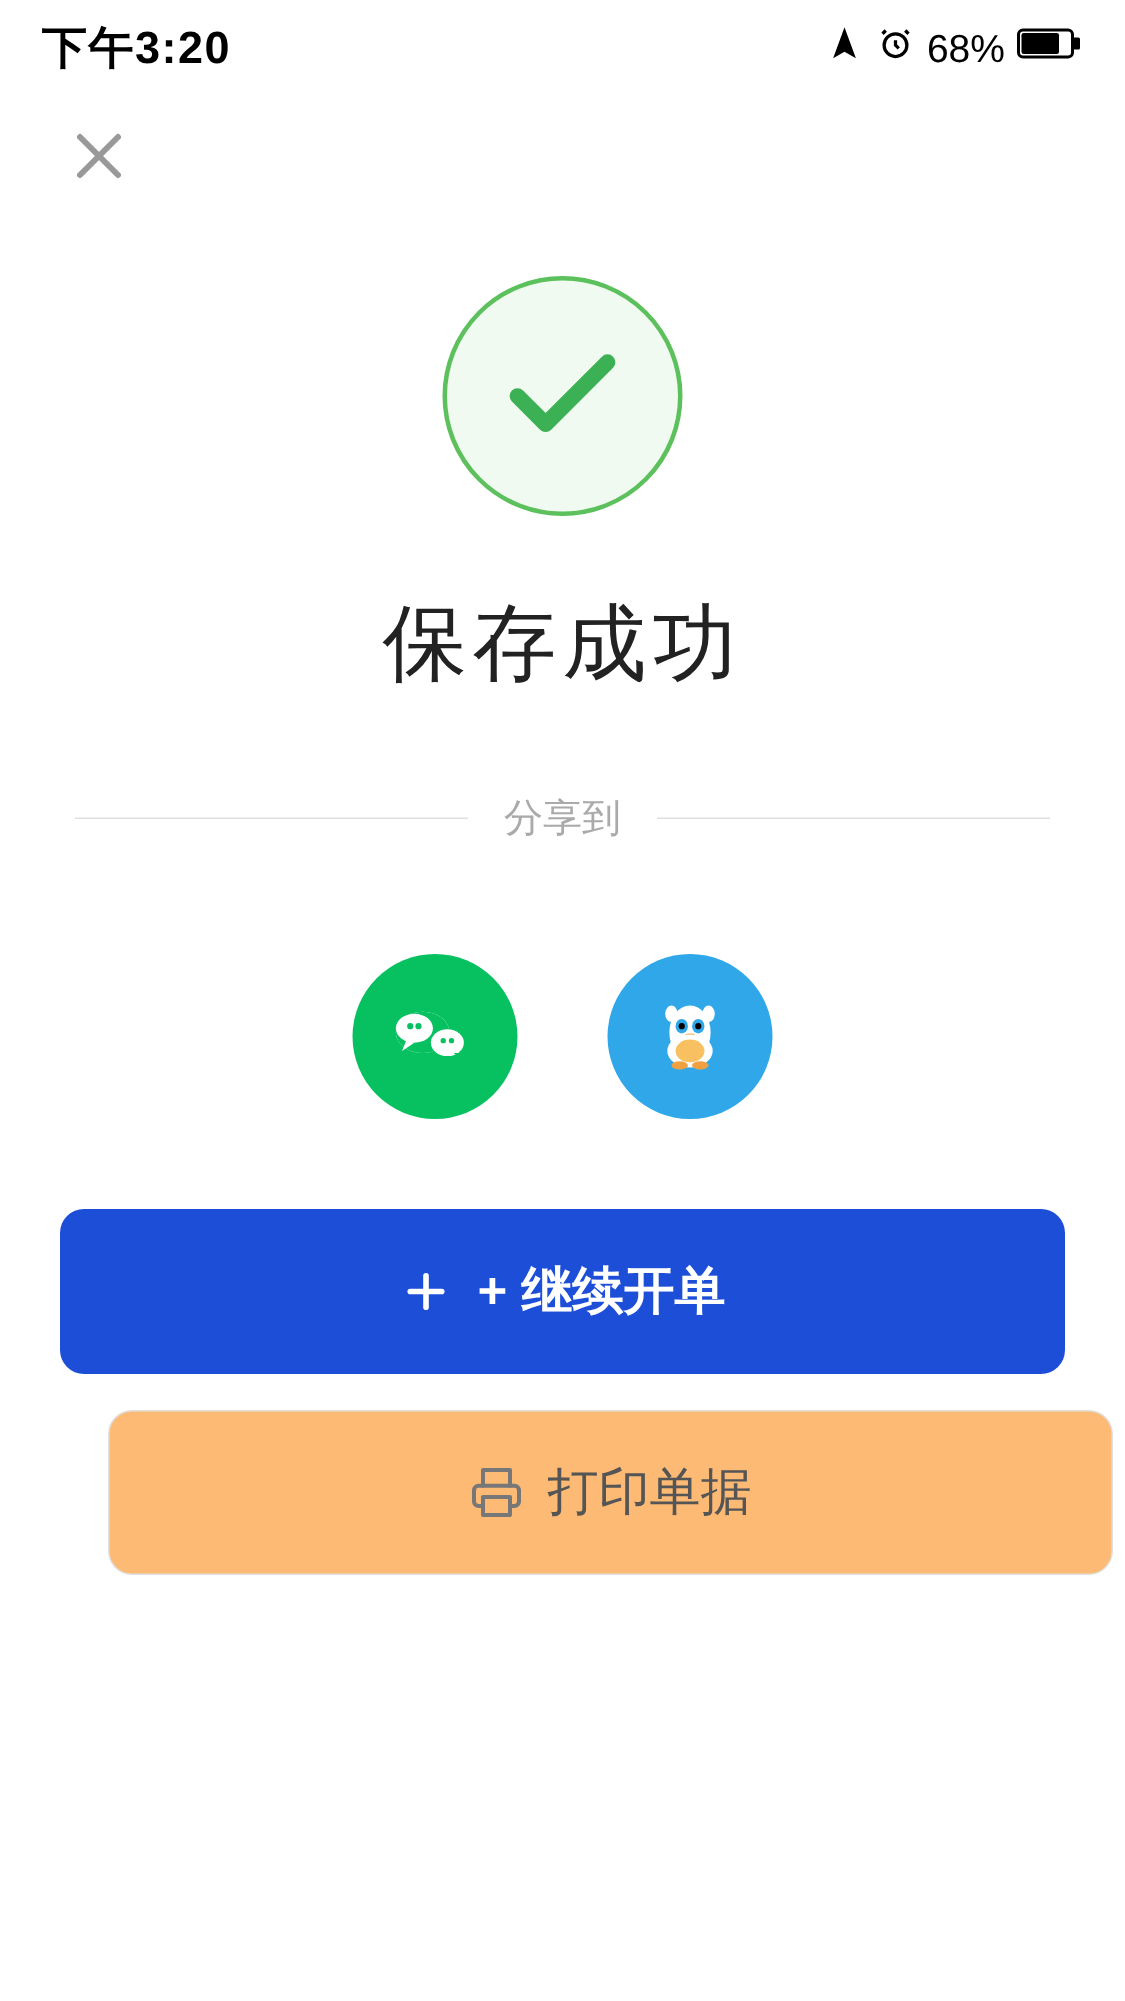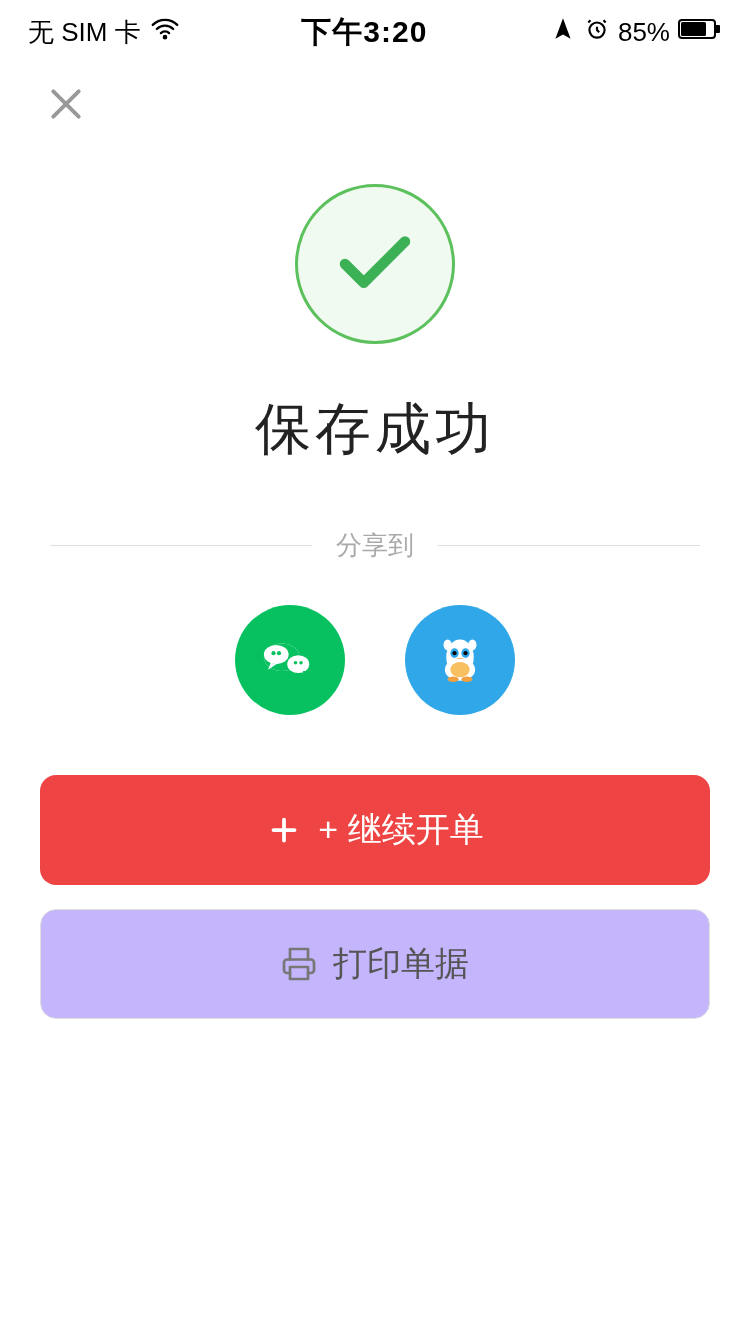--- a/index.html
+++ b/index.html
@@ -103,21 +103,21 @@
       margin-top: 60px;
       display: flex;
       flex-direction: column;
       align-items: center;
     }
     .share-divider {
       width: 100%;
       display: flex;
       align-items: center;
       padding: 0 50px;
-      margin-bottom: 42px;
+      margin-bottom: 73px;
     }
     .divider-line {
       flex: 1;
       height: 1px;
       background: #e0e0e0;
     }
     .divider-text {
       font-size: 26px;
       color: #aaa;
       padding: 0 24px;
@@ -164,66 +164,56 @@
       border: none;
       font-size: 34px;
       display: flex;
       align-items: center;
       justify-content: center;
       gap: 16px;
       cursor: pointer;
       font-family: inherit;
     }
     .action-btn-primary {
-      background: #ef4444;
+      background: #1d4ed8;
       color: #ffffff;
+      font-weight: bold;
     }
     .action-btn-secondary {
-      background: #c4b5fd;
+      background: #fdba74;
       color: #555;
       border: 1px solid #e0e0e0;
+      margin-left: 32px;
     }
     .action-btn svg {
       width: 36px;
       height: 36px;
     }
   </style>
 </head>
 <body>
 
 <div class="status-bar">
-  <div class="status-left">
-    <span>无 SIM 卡</span>
-
-    <span>
-      <svg viewBox="0 0 24 24" fill="none" stroke="#000" stroke-width="2" stroke-linecap="round" stroke-linejoin="round" width="28" height="28">
-        <path d="M1.5 8.5a15 15 0 0 1 21 0"></path>
-        <path d="M5 12a10 10 0 0 1 14 0"></path>
-        <path d="M8.5 15.5a5 5 0 0 1 7 0"></path>
-        <circle cx="12" cy="19" r="1" fill="#000"></circle>
-      </svg>
-    </span>
-  </div>
   <div class="status-center">下午3:20</div>
   <div class="status-right">
 
     <span>
       <svg width="26" height="26" viewBox="0 0 24 24" fill="#000">
         <path d="M12 2L19 21L12 17L5 21Z"></path>
       </svg>
     </span>
 
     <span>
       <svg width="26" height="26" viewBox="0 0 24 24" fill="none" stroke="#000" stroke-width="2">
         <circle cx="12" cy="13" r="7"></circle>
         <path d="M12 10v3l2 2"></path>
         <path d="M6 4l-2 2M18 4l2 2"></path>
       </svg>
     </span>
-    <span>85%</span>
+    <span>68%</span>
 
     <span>
       <svg width="44" height="24" viewBox="0 0 44 24">
         <rect x="1" y="3" width="36" height="18" rx="3" ry="3" fill="none" stroke="#000" stroke-width="2"></rect>
         <rect x="37" y="8" width="5" height="8" rx="1" fill="#000"></rect>
         <rect x="3" y="5" width="25" height="14" rx="1.5" fill="#000"></rect>
       </svg>
     </span>
   </div>
 </div>

